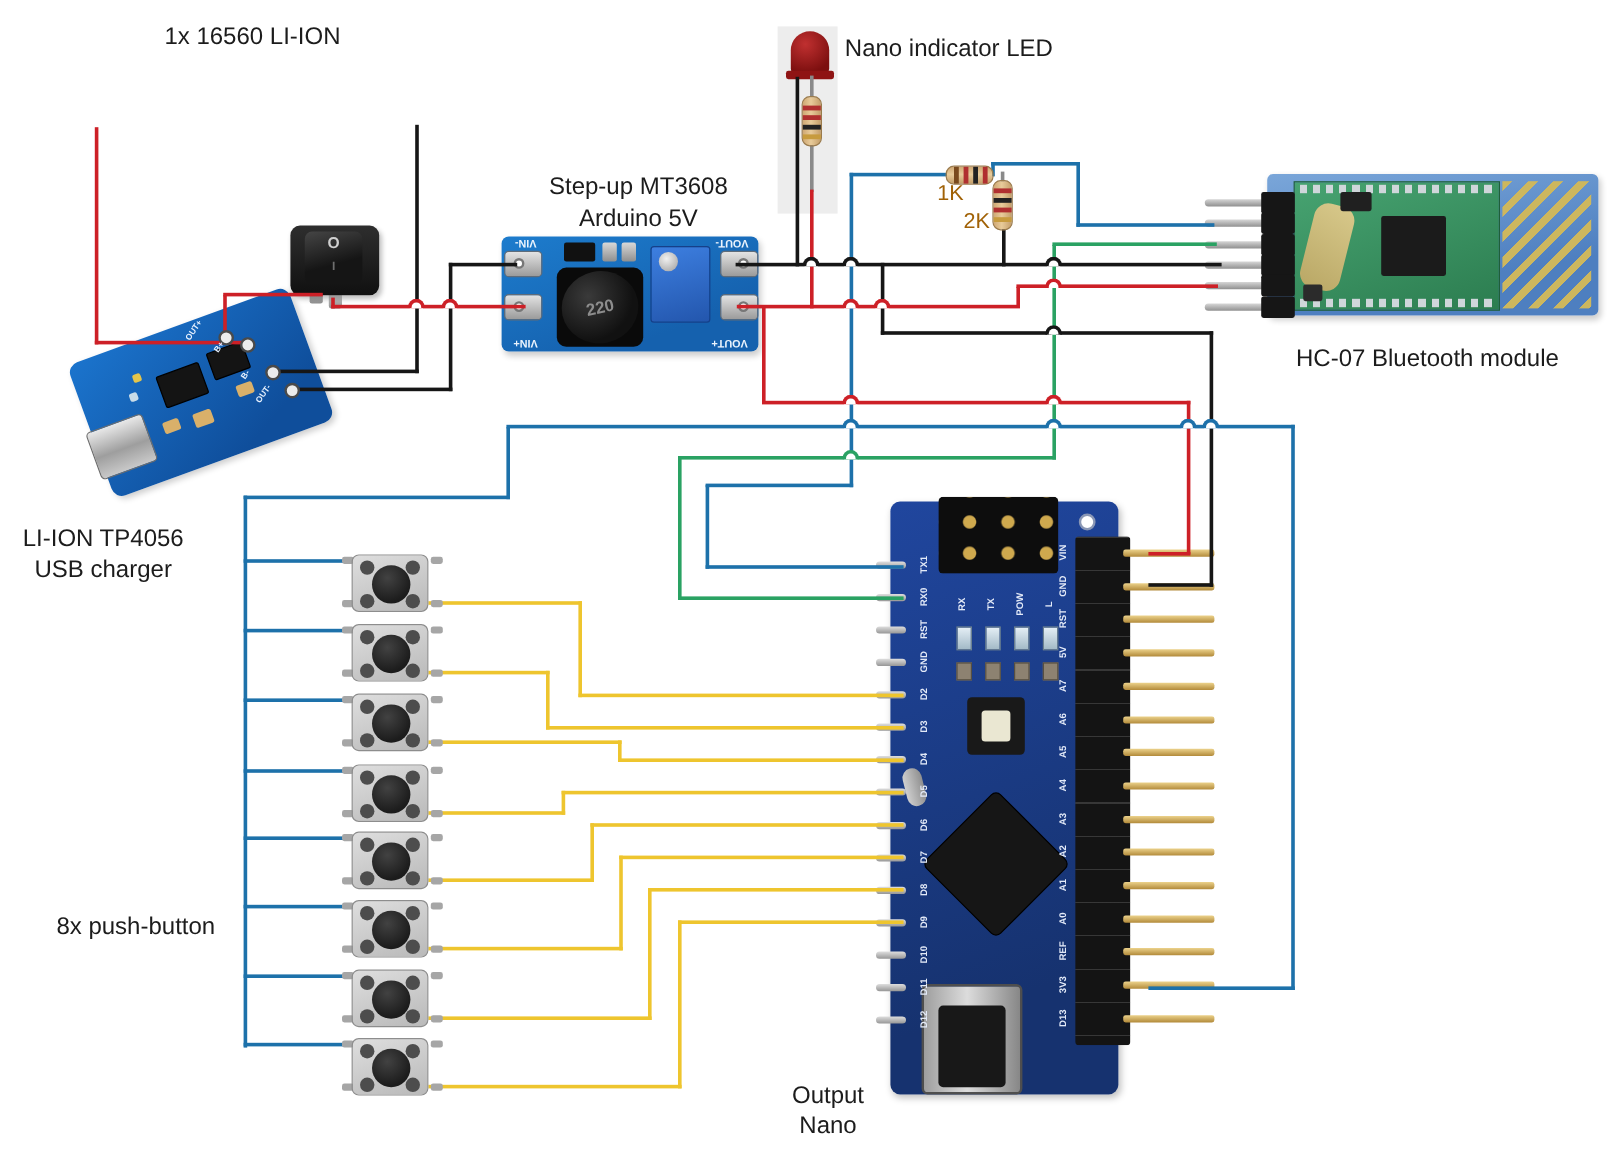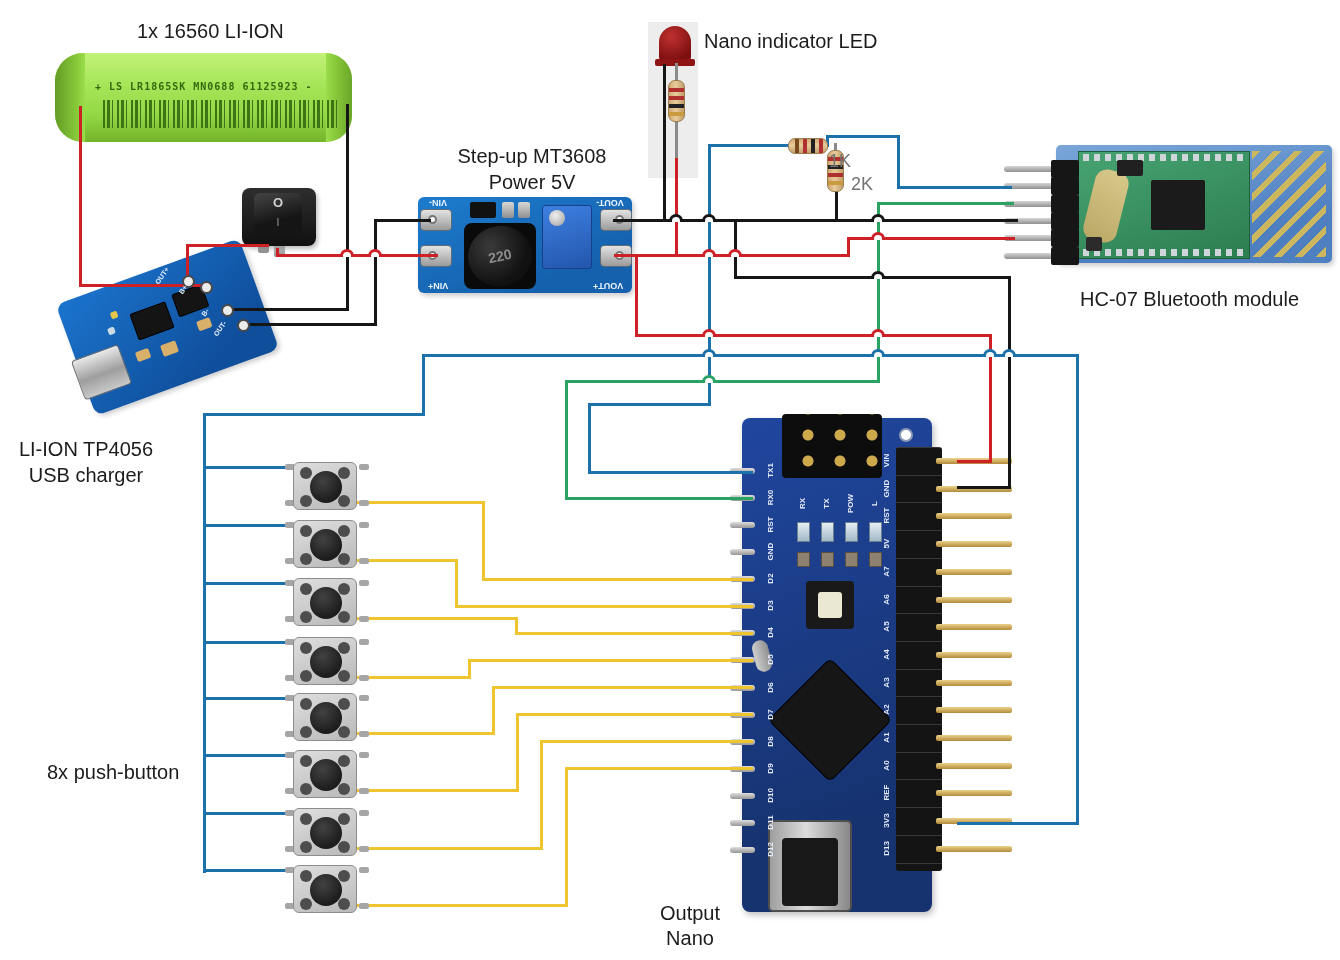--- a/index.html
+++ b/index.html
@@ -1,21 +1,21 @@
 <!DOCTYPE html>
 <html><head>
 <meta charset="utf-8">
 <style>
   html,body{margin:0;padding:0;background:#ffffff;}
   #stage{position:relative;width:1340px;height:960px;background:#ffffff;overflow:hidden;
          font-family:"Liberation Sans",sans-serif;}
   .lbl{position:absolute;font:20px "Liberation Sans",sans-serif;color:#1c1c1c;
        white-space:nowrap;z-index:7;}
   .ctr{text-align:center;}
-  .rlbl{position:absolute;font:18px "Liberation Sans",sans-serif;color:#737373;z-index:7;margin-left:48px;}
+  .rlbl{position:absolute;font:18px "Liberation Sans",sans-serif;color:#a16207;z-index:7;}
   .wire{position:absolute;z-index:3;}
   .bump{position:absolute;width:14px;height:8px;background:#fff;border:3px solid #000;
         border-bottom:none;border-radius:8px 8px 0 0;box-sizing:border-box;z-index:5;}
   
   .battery{position:absolute;left:55px;top:53px;width:297px;height:89px;border-radius:28px;
            background:linear-gradient(180deg,#c2f277 0%,#a6e659 35%,#92d844 70%,#74b42c 100%);z-index:2;}
   .batt-capL{position:absolute;left:0;top:0;width:30px;height:89px;border-radius:28px 0 0 28px;
              background:linear-gradient(90deg,#639c25,#86c738 70%,#9ade4c);}
   .batt-capR{position:absolute;right:0;top:0;width:26px;height:89px;border-radius:0 28px 28px 0;
              background:linear-gradient(270deg,#6aa629,#8bcc3c 70%,#9ade4c);}
@@ -125,26 +125,20 @@
          background:linear-gradient(160deg,#dedede,#b9b9b9);border:1px solid #8d8d8d;box-sizing:border-box;}
   .pcorner{position:absolute;width:12px;height:12px;border-radius:50%;background:#4d4d4d;}
   .pcap{position:absolute;left:16px;top:8px;width:32px;height:32px;border-radius:50%;
         background:radial-gradient(circle at 40% 33%,#424242,#1c1c1c 70%);}
 </style>
 </head>
 <body>
 
 <div id="stage">
 
-  <div class="battery">
-    <div class="batt-capL"></div>
-    <div class="batt-capR"></div>
-    <div class="batt-print">+ LS LR1865SK MN0688 61125923 -</div>
-    <div class="batt-barcode"></div>
-  </div>
   <div class="lbl" style="left:137px;top:20px;">1x 16560 LI-ION</div>
 
   <div class="swtab" style="left:258px;top:240px;"></div>
   <div class="swtab" style="left:274px;top:244px;"></div>
   <div class="rswitch">
     <div class="rocker">
       <div class="sw-on">O</div>
       <div class="sw-off">I</div>
     </div>
   </div>
@@ -192,21 +186,21 @@
         <span>220</span>
       </div>
     <div class="m-trim">
         <div class="m-screw"></div>
       </div>
     <div class="m-ic"></div>
     <div class="m-cap" style="left:84px;top:5px;"></div>
     <div class="m-cap" style="left:100px;top:5px;"></div>
   </div>
   <div class="lbl ctr" style="left:432px;top:145px;width:200px;">Step-up MT3608</div>
-  <div class="lbl ctr" style="left:432px;top:171px;width:200px;">Power 5V</div>
+  <div class="lbl ctr" style="left:432px;top:171px;width:200px;">Arduino 5V</div>
 
   <div class="led-bg"></div>
   <div class="led-bulb"></div>
   <div class="led-flange"></div>
   <div class="lead" style="left:675px;top:63px;height:17px;"></div>
   <div class="lead" style="left:675px;top:120px;height:40px;"></div>
   <div class="res-v" style="left:668px;top:80px;height:42px;">
     <div class="bandv" style="top:7px;background:#b03030;"></div>
     <div class="bandv" style="top:15px;background:#b03030;"></div>
     <div class="bandv" style="top:23px;background:#222;"></div>

